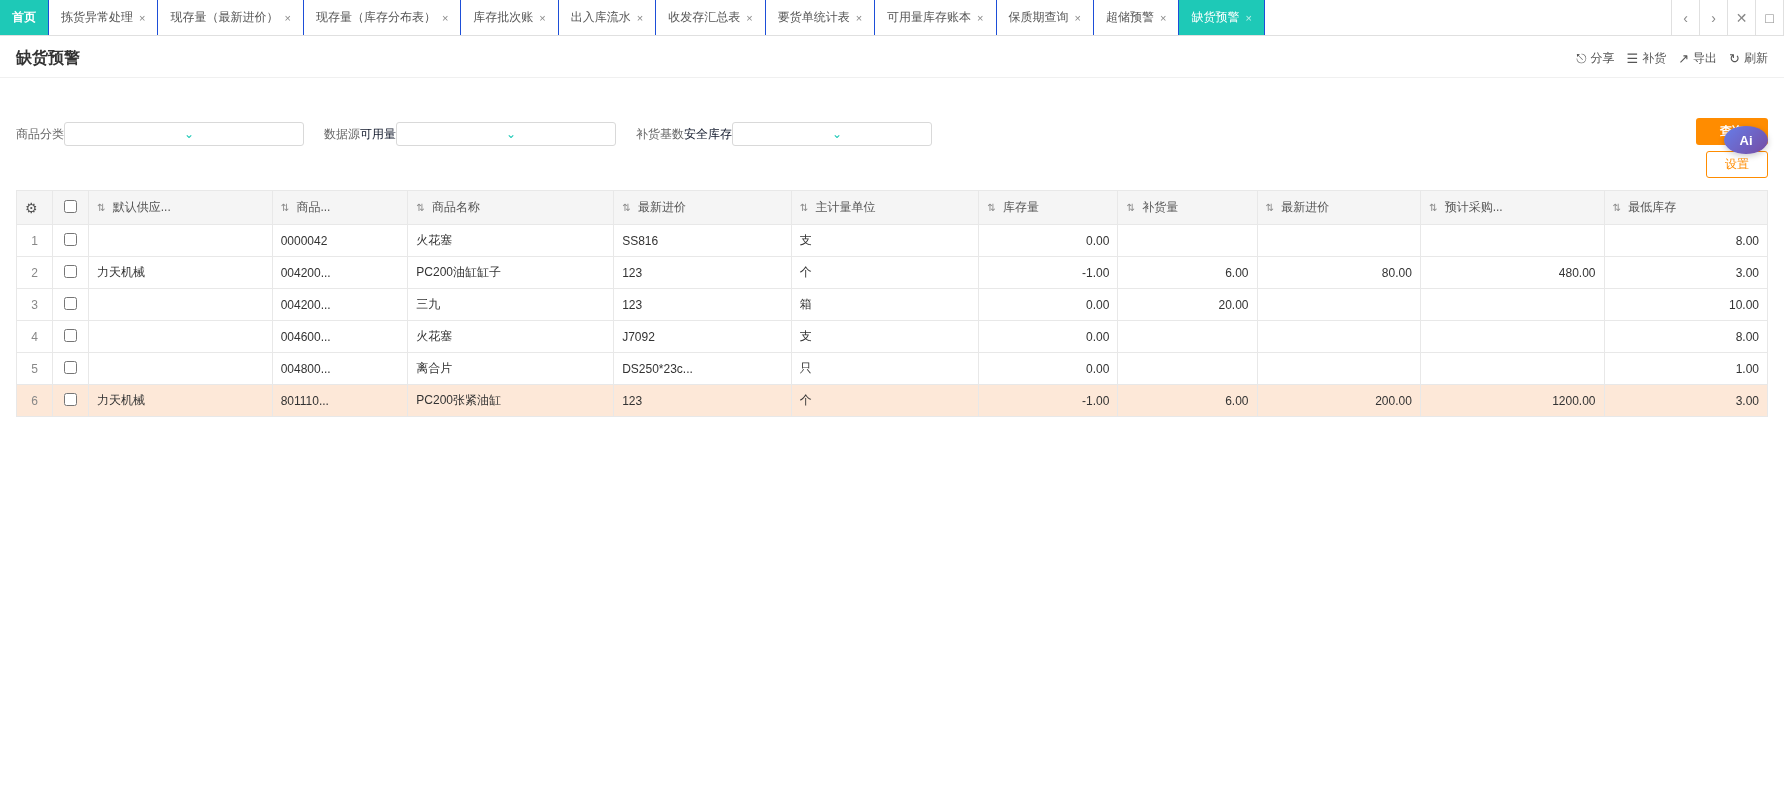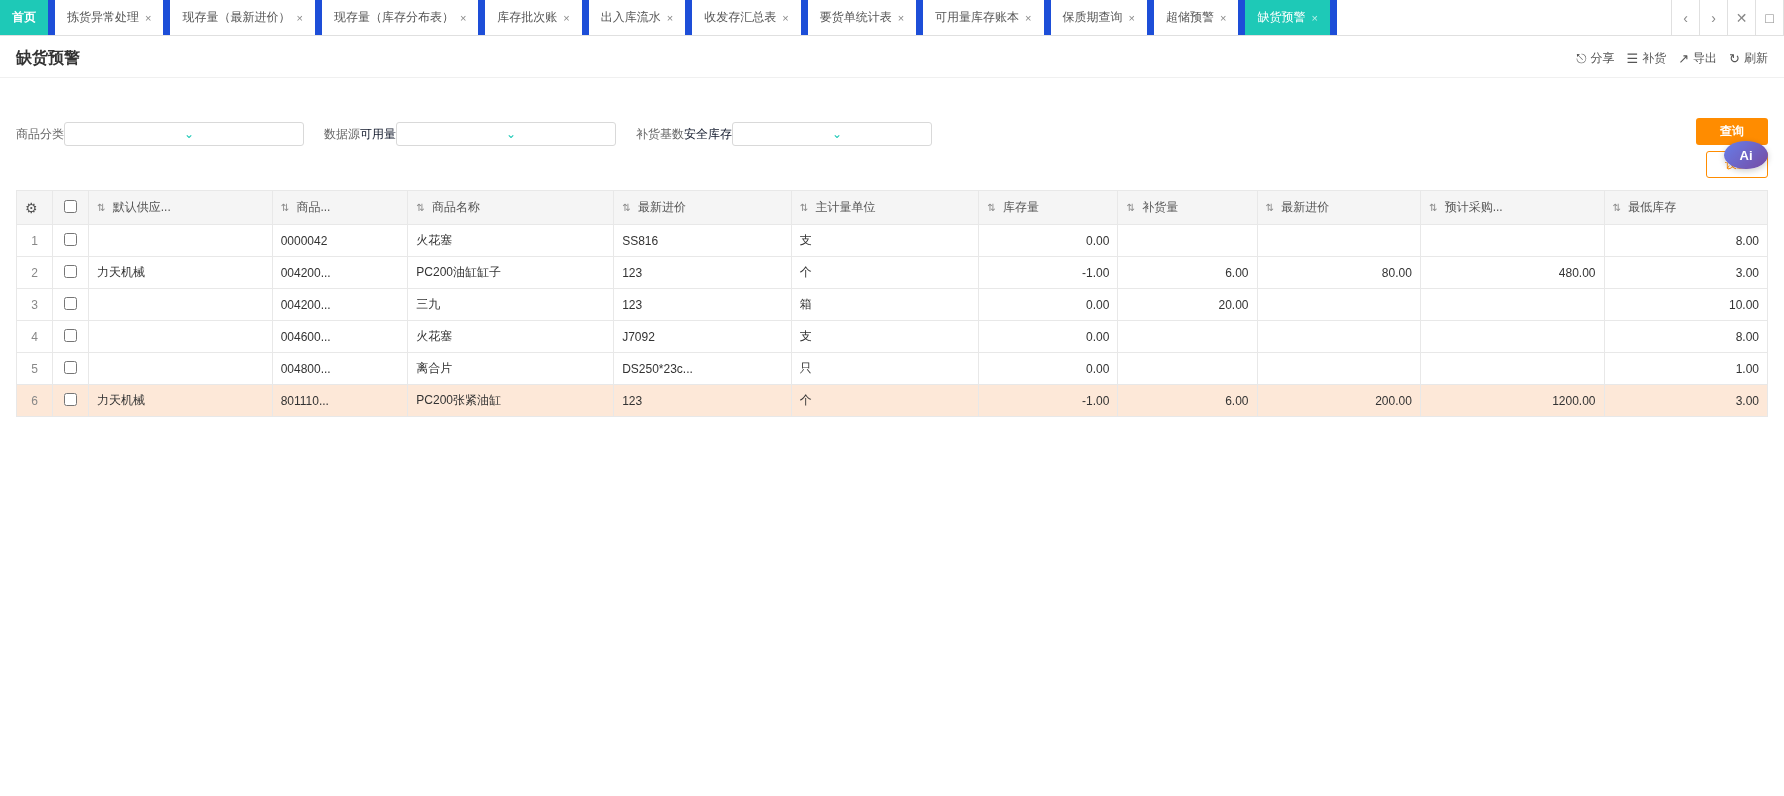--- a/index.html
+++ b/index.html
@@ -16,21 +16,21 @@
       flex-shrink: 0;
     }
     .tab-item {
       display: flex;
       align-items: center;
       padding: 0 12px;
       height: 100%;
       white-space: nowrap;
       cursor: pointer;
       font-size: 12px;
-      border-right: 7px solid #1d4ed8;
+      border-right: 1px solid #1d4ed8;
       color: #555;
       flex-shrink: 0;
     }
     .tab-item.active {
       background: #1ec9b7;
       color: #fff;
     }
     .tab-item .close-btn {
       margin-left: 6px;
       font-size: 11px;
@@ -201,21 +201,21 @@
       color: #333;
     }
     tbody td.num { text-align: right; }
     tbody td.center { text-align: center; }
     .checkbox-cell { text-align: center; }
     input[type="checkbox"] { cursor: pointer; }
 
     .ai-badge {
       position: fixed;
       right: 16px;
-      top: 141px;
+      top: 126px;
       background: linear-gradient(135deg, #667eea, #764ba2);
       color: white;
       border-radius: 50%;
       width: 44px;
       height: 28px;
       display: flex;
       align-items: center;
       justify-content: center;
       font-size: 13px;
       font-weight: bold;

